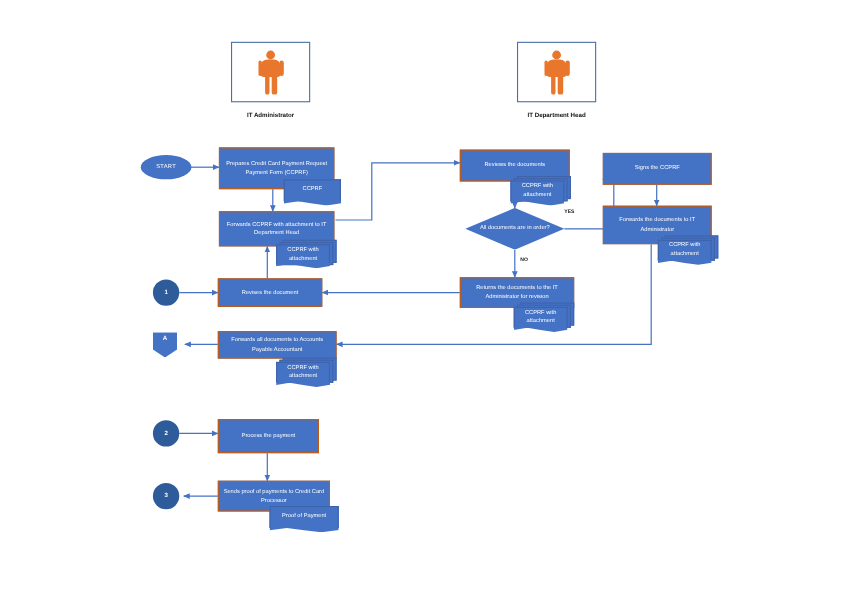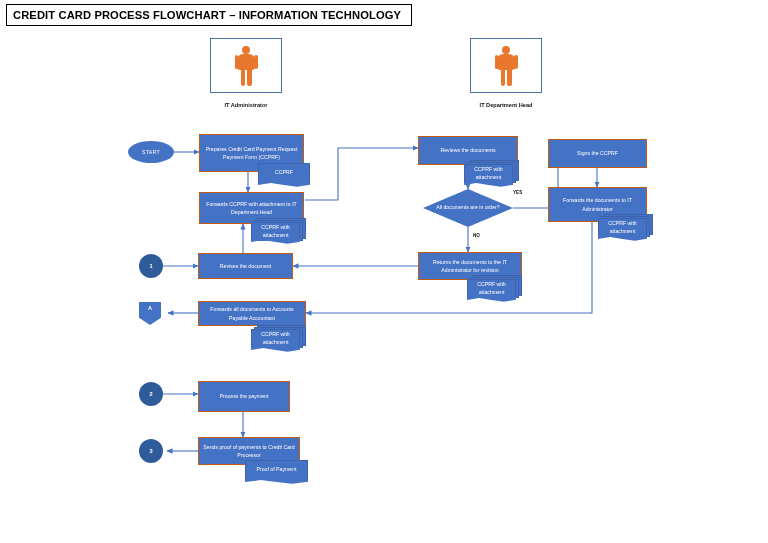--- a/index.html
+++ b/index.html
@@ -79,23 +79,20 @@
     background:#E8762C;border-radius:2px;}
 
   svg.flowlines{position:absolute;left:0;top:0;width:768px;height:543px;
     pointer-events:none;}
 </style>
 </head>
 <body>
 
 <div id="canvas">
 
-  <div class="title-box">
-    <span>CREDIT CARD PROCESS FLOWCHART – INFORMATION TECHNOLOGY</span>
-  </div>
 
   <div class="actor" style="left:210px;top:38px;">
     <div class="frame">
       <div class="person">
         <div class="head"></div>
           <div class="armL"></div>
           <div class="armR"></div>
         <div class="body"></div>
           <div class="legL"></div>
           <div class="legR"></div>

